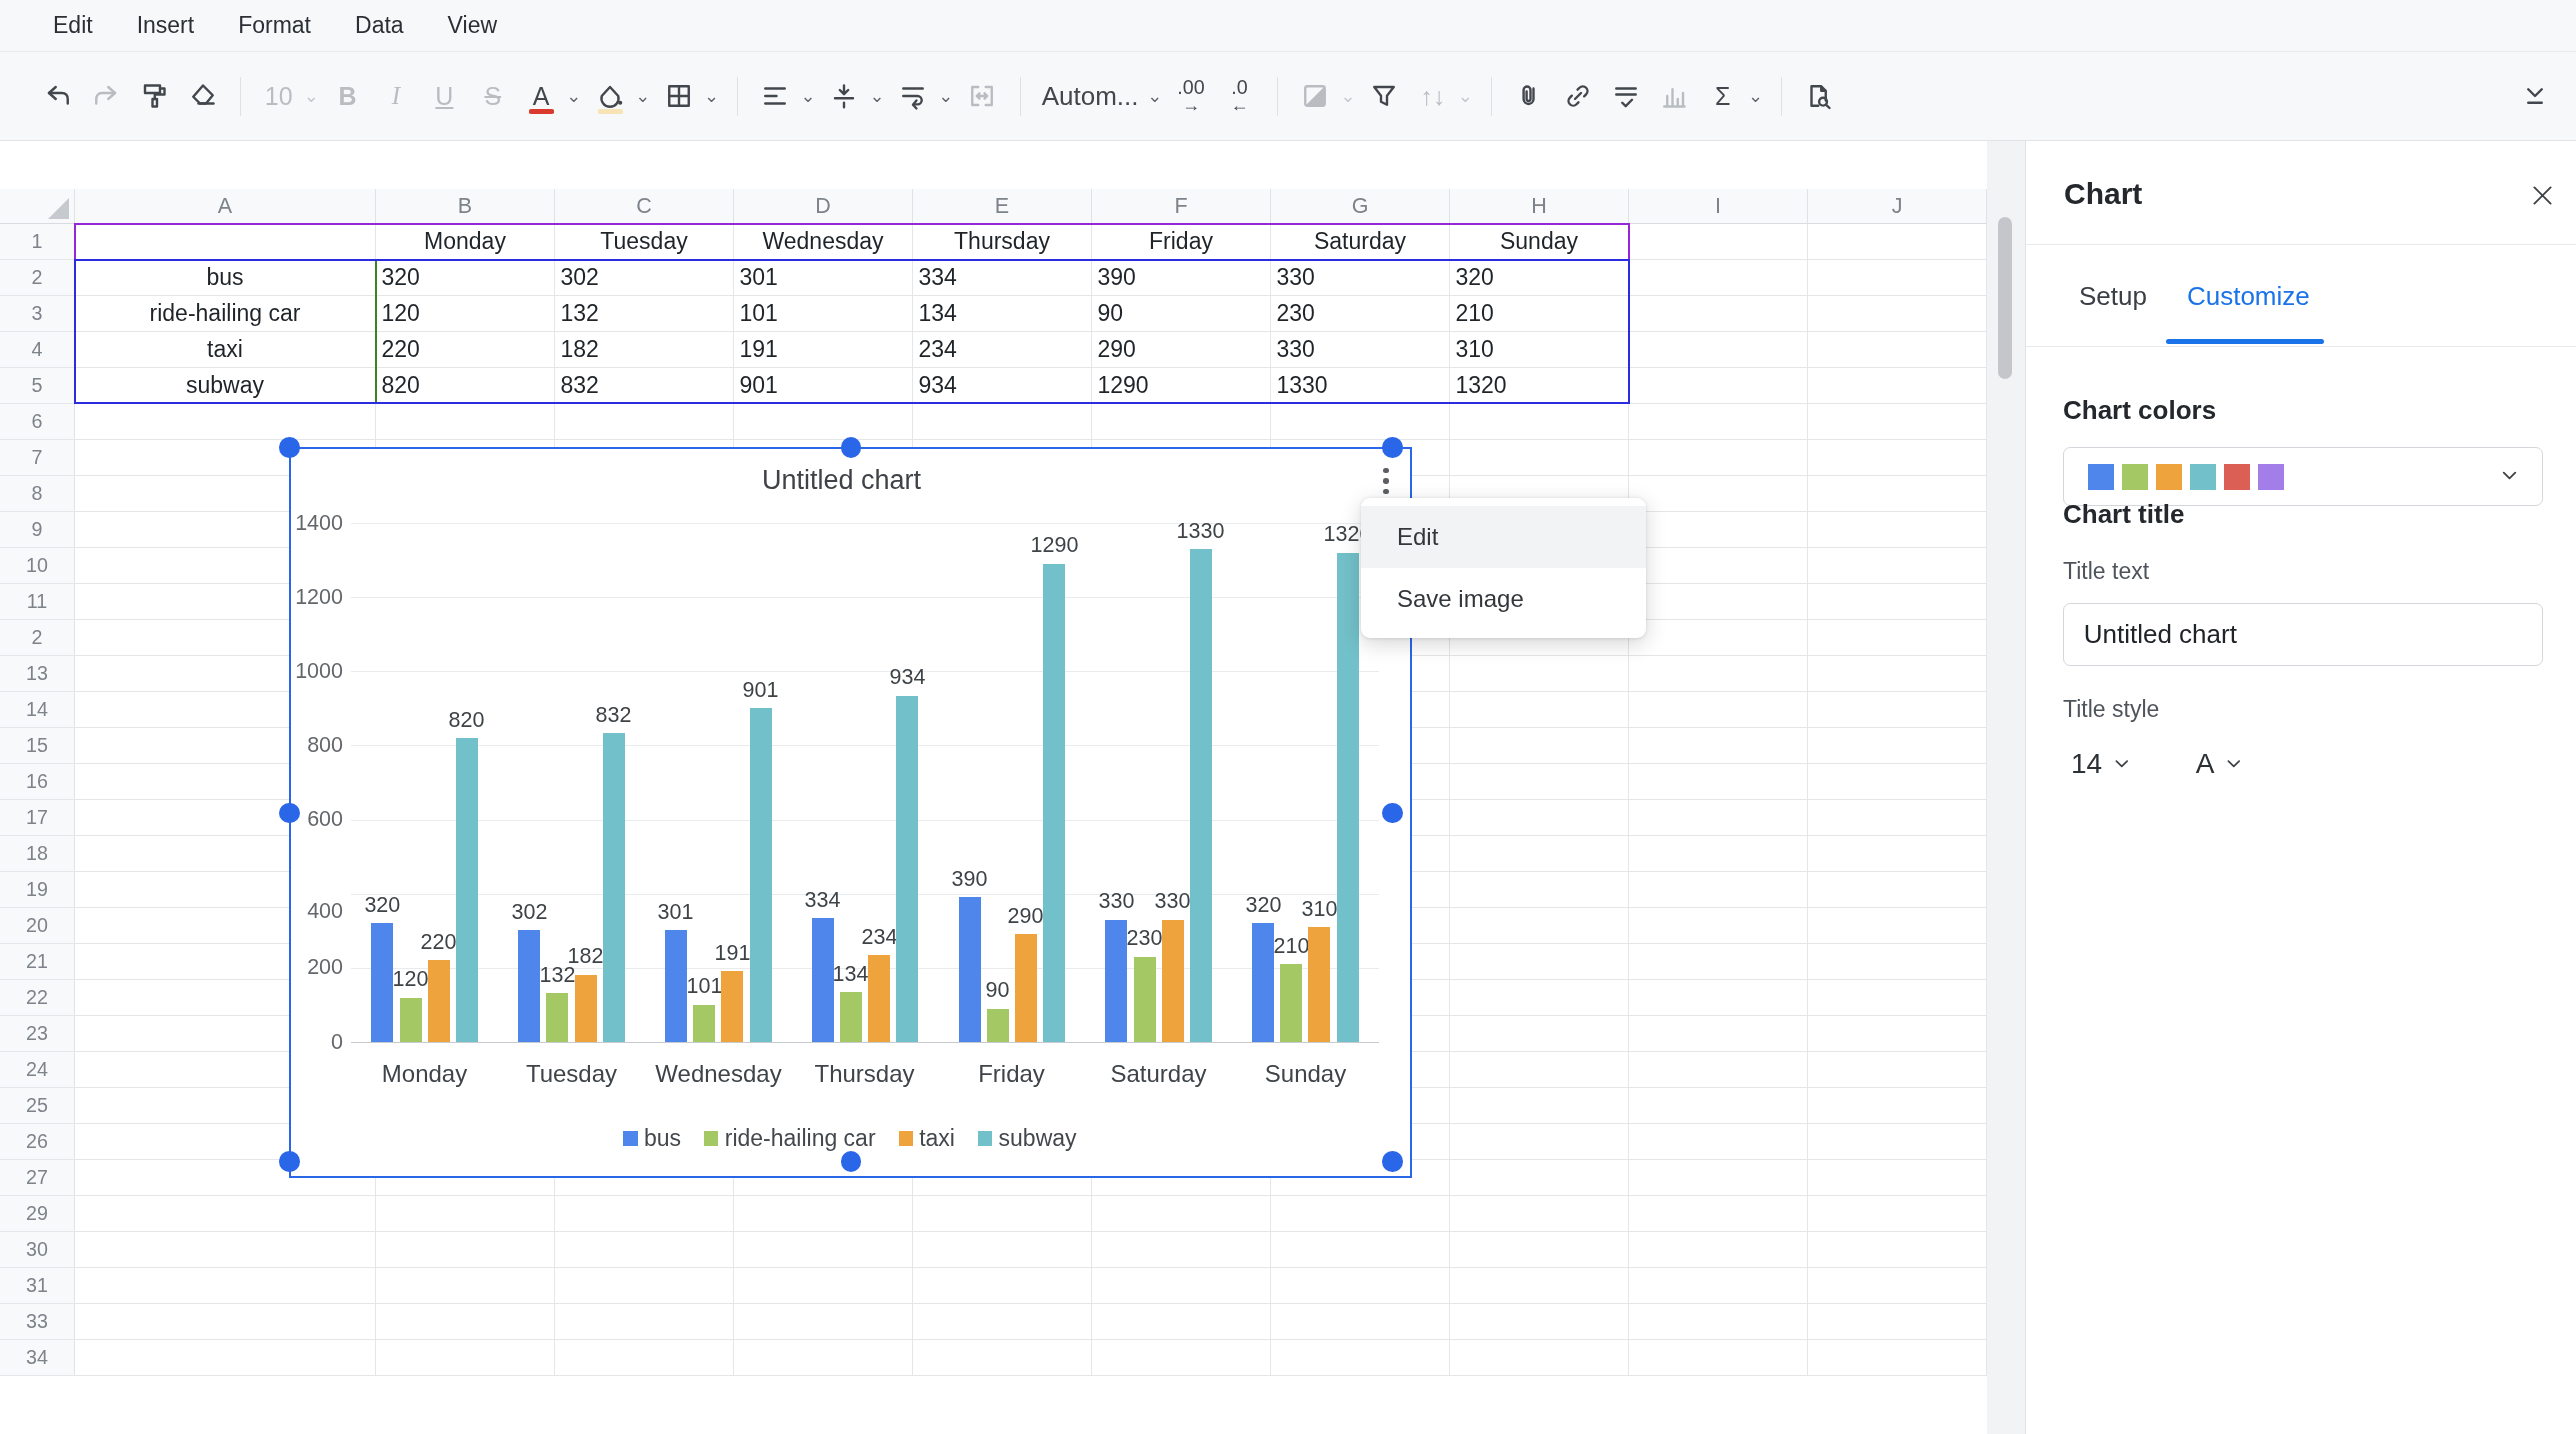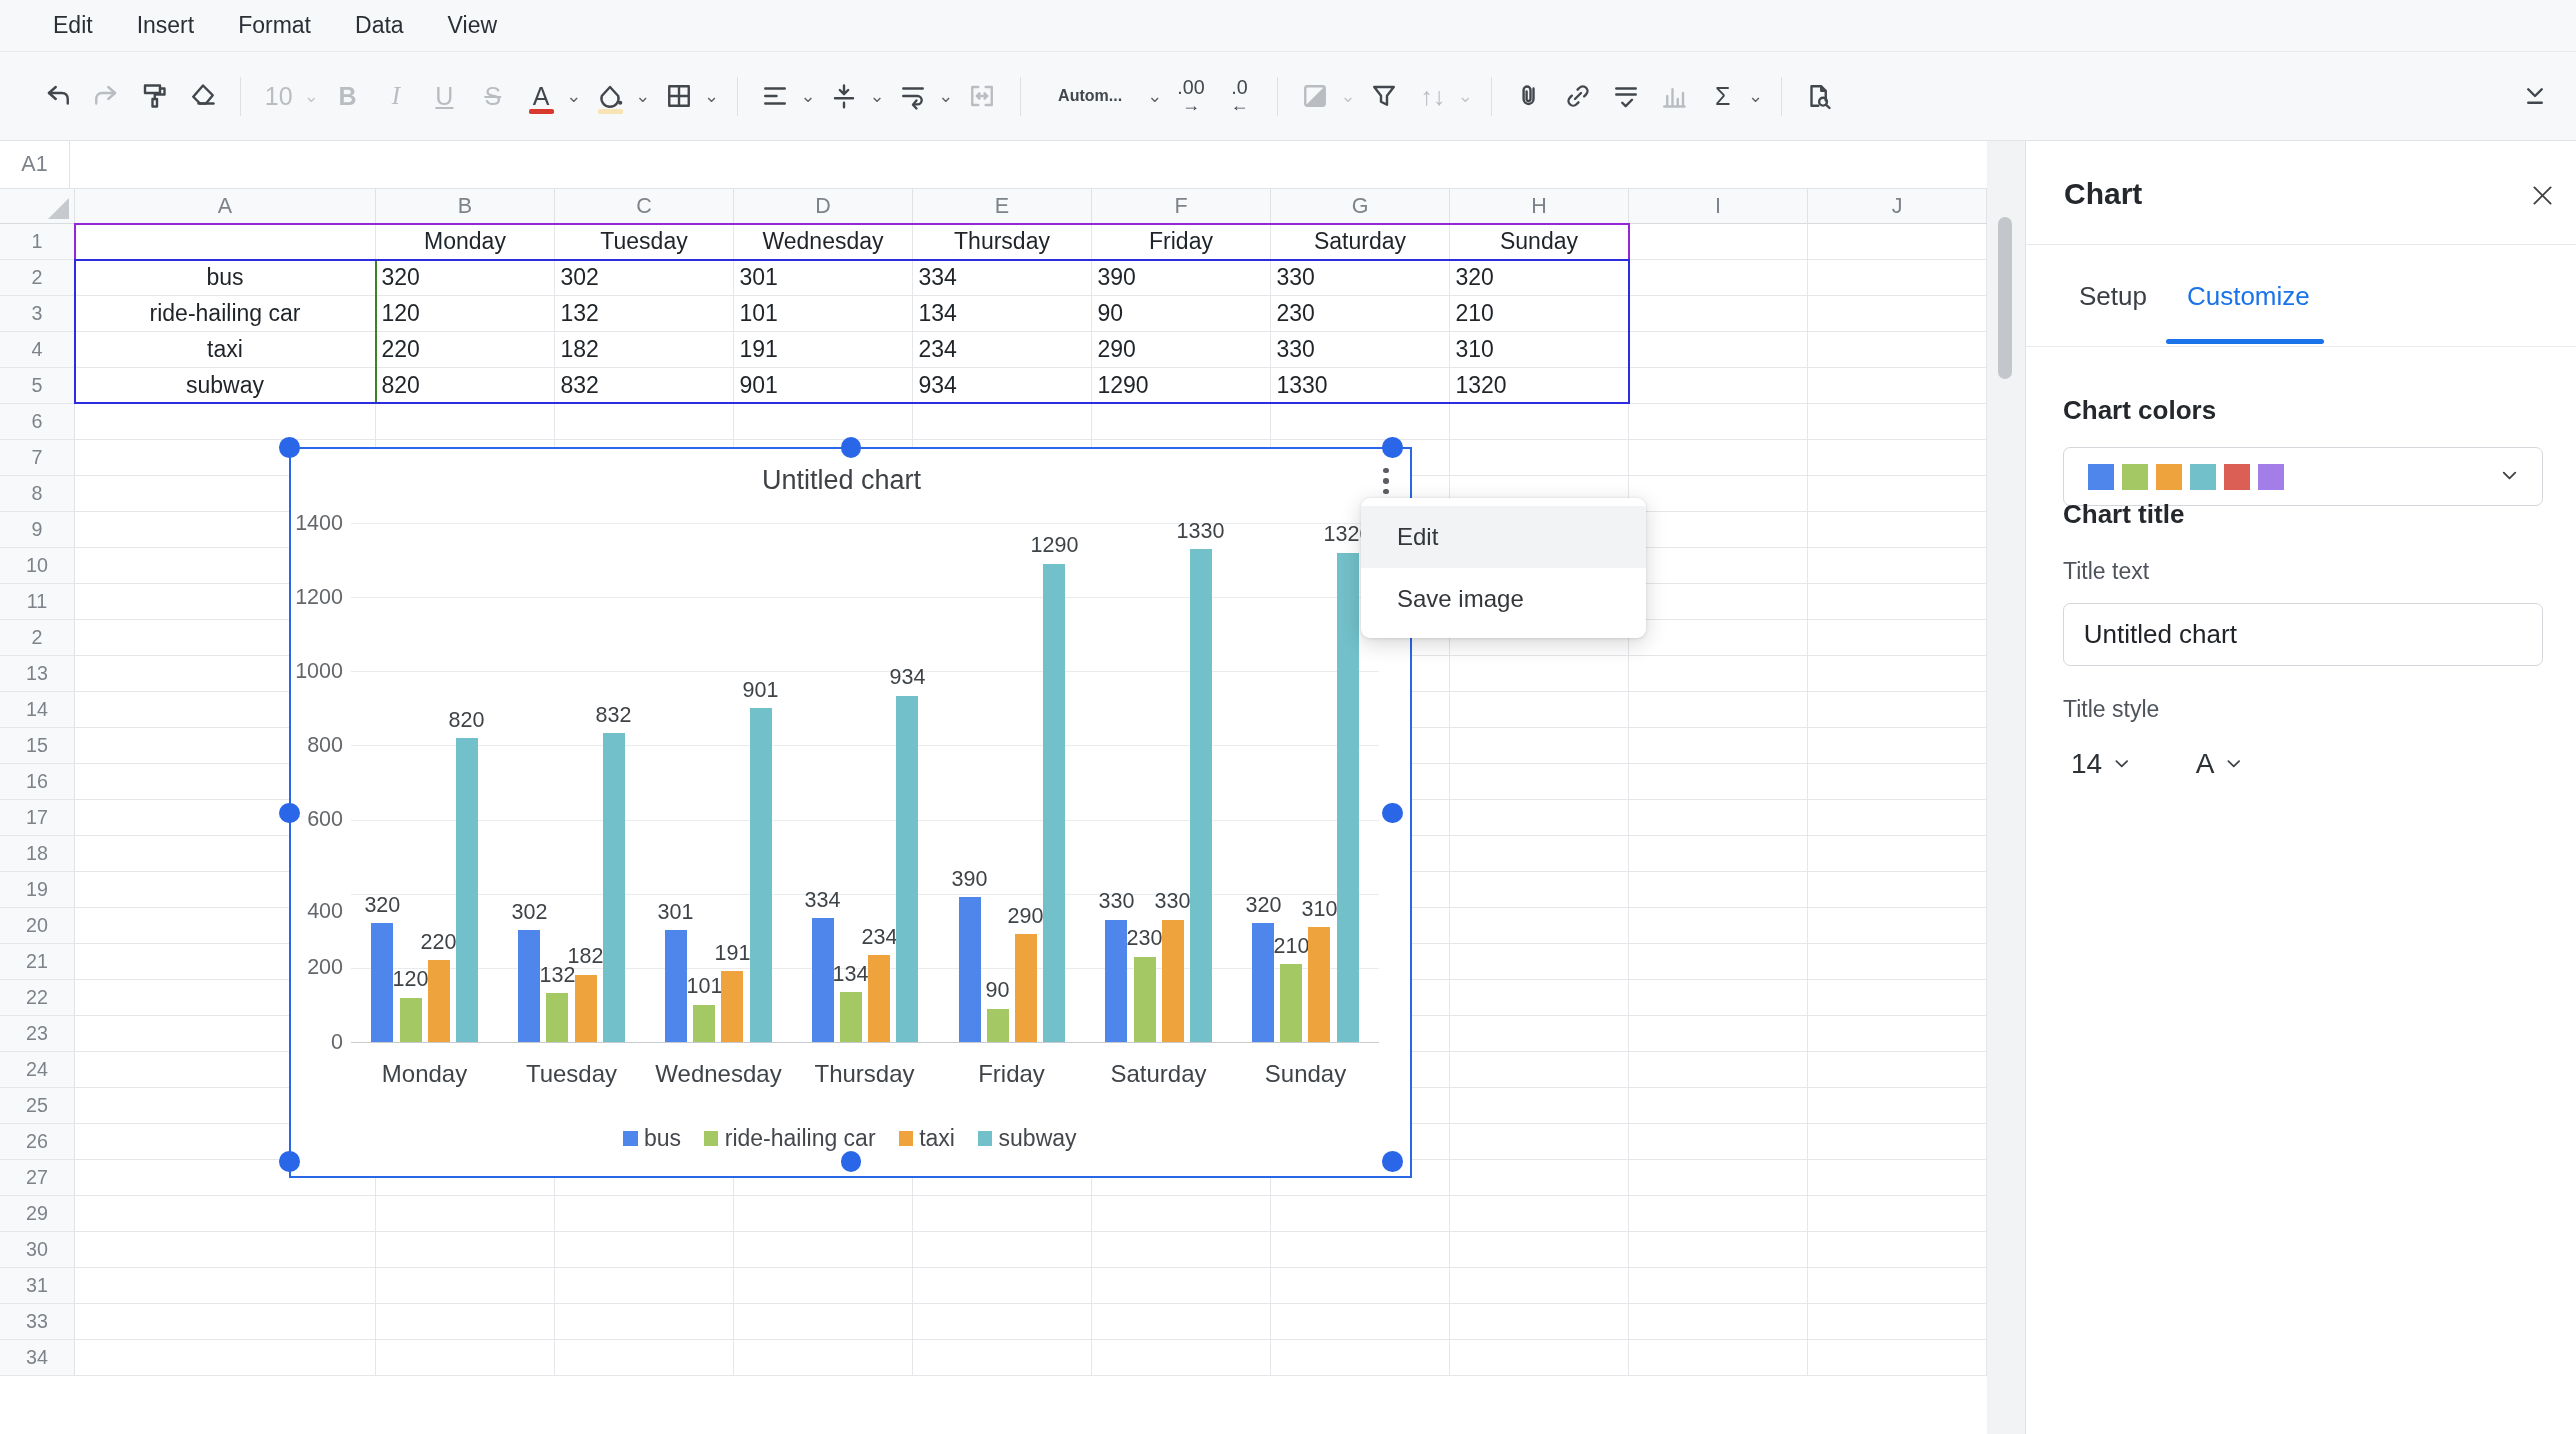--- a/index.html
+++ b/index.html
@@ -191,21 +191,21 @@
       </div>
       <span class="tb-chev">⌄</span>
       <div class="tbi disabled">
         <svg class="ic" width="30" height="30" viewBox="0 0 20 20">
           <path d="M7.5 4 H3.5 V16 H7.5 M12.5 4 H16.5 V16 H12.5"></path>
           <path d="M6.5 10 H13.5 M6.5 10 L8.3 8.2 M6.5 10 L8.3 11.8 M13.5 10 L11.7 8.2 M13.5 10 L11.7 11.8"></path>
         </svg>
       </div>
       <div class="tb-sep"></div>
       <div class="tbi wide">
-        <span class="glyphtxt" style="font-size: 16px; font-weight: bold;">Autom...</span>
+        <span class="glyphtxt" style="font-size: 26px;">Autom...</span>
       </div>
       <span class="tb-chev">⌄</span>
       <div class="tbi">
         <div class="tb-stack">
           <span class="t">.00</span>
           <span class="b">→</span>
         </div>
       </div>
       <div class="tbi">
         <div class="tb-stack">
@@ -269,23 +269,20 @@
       </div>
       <div class="spacer"></div>
       <div class="tbi">
         <svg class="ic" width="30" height="30" viewBox="0 0 20 20">
           <path d="M5.5 5.5 L10 10 L14.5 5.5"></path>
           <path d="M5.5 14.5 H14.5"></path>
         </svg>
       </div>
     </div>
 
-  <div class="formula-row">
-    <div class="name-box">A1</div>
-  </div>
 
   <div class="grid" id="grid">
       <div class="hdr-row">
         <div class="hc" style="width: 75px; position: relative;">
           <div class="corner-tri"></div>
         </div>
         <div class="hc" style="width: 301px;">A</div>
         <div class="hc" style="width: 179px;">B</div>
         <div class="hc" style="width: 179px;">C</div>
         <div class="hc" style="width: 179px;">D</div>

